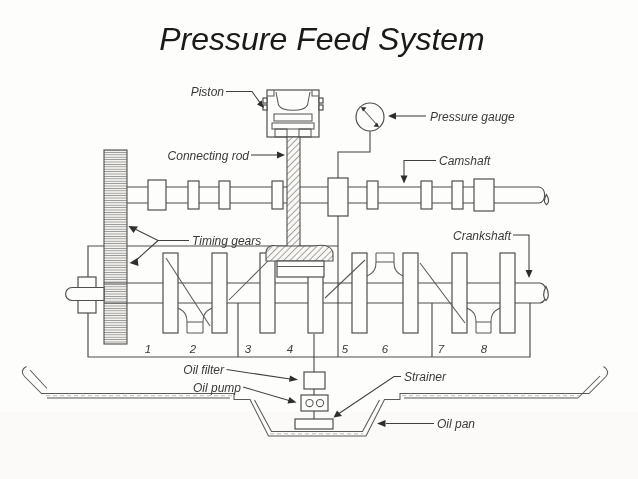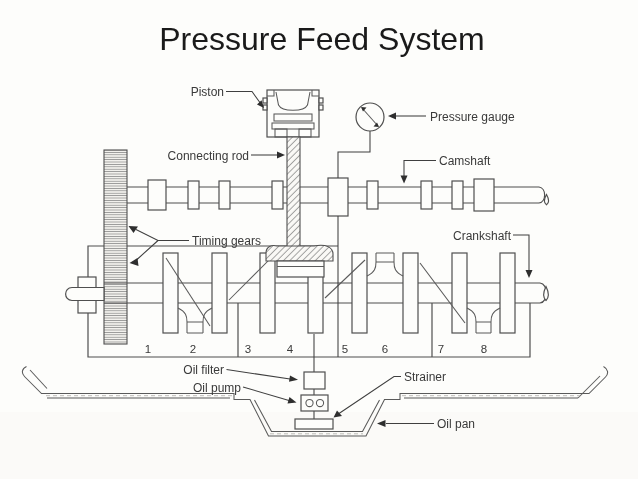--- a/index.html
+++ b/index.html
@@ -1,21 +1,21 @@
 <!DOCTYPE html>
 <html><head>
 <meta charset="utf-8">
 <style>
   html,body{margin:0;padding:0;}
   body{
     width:638px;height:479px;overflow:hidden;
     background:#fbfaf8;
     font-family:"Liberation Sans", sans-serif;
   }
-  .slide{position:relative;width:638px;height:412px;background:#fdfdfb;}
+  .slide{position:relative;width:638px;height:412px;background:#fdfdfb;font-style:italic;}
   svg{display:block;}
   .ttl{font-size:32px;fill:#1a1a1a;font-weight:500;letter-spacing:0px;}
   .lbl{font-size:12px;fill:#3a3a3a;}
   .num{font-size:11.5px;fill:#3a3a3a;}
   .ln{fill:none;stroke:#4f4f4f;stroke-width:1.2;}
   .lnthin{fill:none;stroke:#5a5a5a;stroke-width:1.05;}
   .wht{fill:#fdfdfb;stroke:#4f4f4f;stroke-width:1.2;}
   .ldr{fill:none;stroke:#3f3f3f;stroke-width:1.05;}
   .arr{fill:#2e2e2e;stroke:none;}
   .dash{fill:none;stroke:#bdbcb8;stroke-width:1;stroke-dasharray:4 3;}

